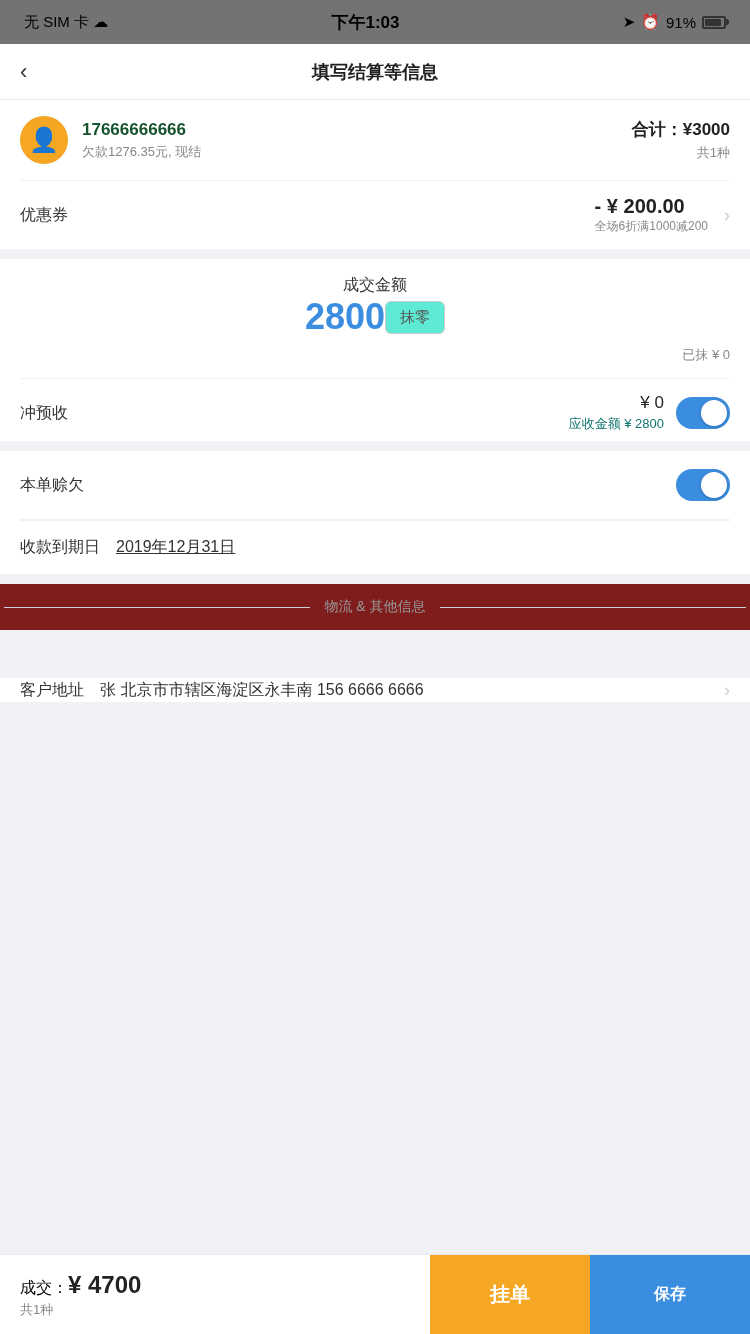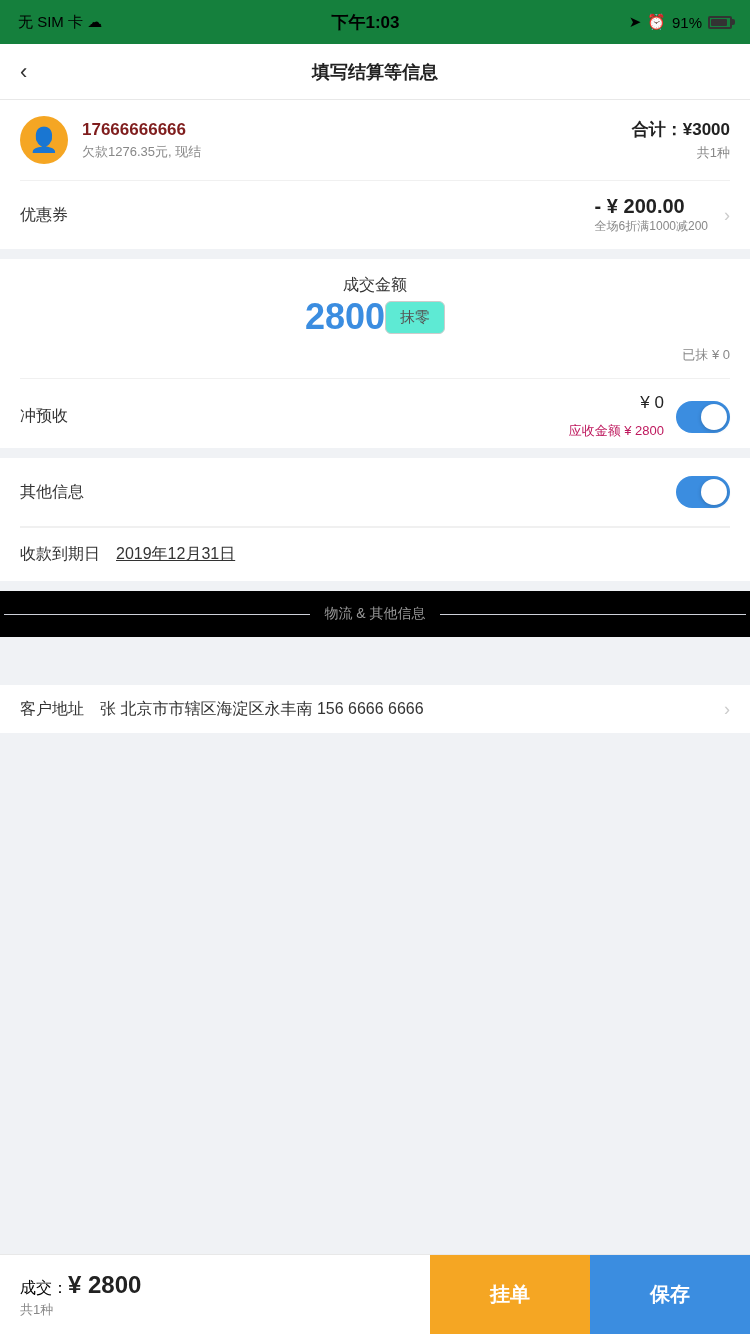--- a/index.html
+++ b/index.html
@@ -9,25 +9,25 @@
       background: #f0f2f5;
       width: 750px;
       min-height: 1334px;
       position: relative;
       overflow-x: hidden;
     }
 
     
     .status-bar {
       height: 44px;
-      background: #15803d;
+      background: #737373;
       display: flex;
       align-items: center;
       justify-content: space-between;
-      padding: 0 18px;
+      padding: 0 24px;
       font-size: 15px;
       font-weight: 500;
     }
     .status-left { display: flex; align-items: center; gap: 8px; }
     .status-center { font-size: 17px; font-weight: 600; }
     .status-right { display: flex; align-items: center; gap: 6px; font-size: 15px; }
 
     
     .nav-bar {
       height: 56px;
@@ -77,21 +77,21 @@
       flex-shrink: 0;
     }
     .avatar-icon {
       font-size: 24px;
       color: #fff;
     }
     .user-info { flex: 1; }
     .user-phone {
       font-size: 17px;
       font-weight: 600;
-      color: #7f1d1d;
+      color: #14532d;
     }
     .user-sub {
       font-size: 13px;
       color: #888;
       margin-top: 3px;
     }
     .user-total { text-align: right; }
     .total-amount {
       font-size: 17px;
       font-weight: 600;
@@ -189,22 +189,22 @@
       gap: 12px;
     }
     .prepay-amount-block { text-align: right; }
     .prepay-amount {
       font-size: 17px;
       font-weight: 500;
       color: #222;
     }
     .prepay-receivable {
       font-size: 13px;
-      color: #be185d;
-      margin-top: 9px;
+      color: #0f766e;
+      margin-top: 2px;
       text-align: center;
     }
 
     
     .toggle {
       width: 54px;
       height: 32px;
       border-radius: 16px;
       background: #3b8de0;
       position: relative;
@@ -247,21 +247,21 @@
     }
     .due-date {
       font-size: 16px;
       color: #333;
       margin-left: 16px;
       text-decoration: underline;
     }
 
     
     .divider-section {
-      background: #000000;
+      background: #7f1d1d;
       display: flex;
       align-items: center;
       justify-content: center;
       padding: 14px 4px;
       margin-bottom: 12px;
     }
     .divider-line {
       flex: 1;
       height: 1px;
       background: #cdd0d8;
@@ -269,21 +269,21 @@
     .divider-text {
       font-size: 14px;
       color: #999;
       margin: 0 14px;
     }
 
     
     .address-row {
       display: flex;
       align-items: flex-start;
-      padding: 12px 0;
+      padding: 0 0;
       margin-top: 48px;
     }
     .address-label {
       font-size: 16px;
       color: #333;
       flex-shrink: 0;
       margin-right: 16px;
       padding-top: 2px;
     }
     .address-value {
@@ -332,21 +332,21 @@
       color: #fff;
       cursor: pointer;
     }
     .bottom-btn-save {
       width: 160px;
       height: 80px;
       background: #3b8de0;
       display: flex;
       align-items: center;
       justify-content: center;
-      font-size: 20px;
+      font-size: 16px;
       font-weight: 600;
       color: #fff;
       cursor: pointer;
     }
     .battery-icon {
       display: inline-block;
       width: 24px;
       height: 13px;
       border: 2px solid #333;
       border-radius: 2px;
@@ -442,21 +442,21 @@
         <div class="prepay-amount">¥ 0</div>
         <div class="prepay-receivable">应收金额 ¥ 2800</div>
       </div>
       <div class="toggle"></div>
     </div>
   </div>
 </div>
 
 <div class="section">
   <div class="debt-row">
-    <div class="debt-label">其他信息</div>
+    <div class="debt-label">本单赊欠</div>
     <div class="toggle"></div>
   </div>
   <div class="row-divider"></div>
   <div class="due-row">
     <div class="due-label">收款到期日</div>
     <div class="due-date">2019年12月31日</div>
   </div>
 </div>
 
 <div class="divider-section">
@@ -471,19 +471,19 @@
     <div class="address-value">张 北京市市辖区海淀区永丰南 156 6666 6666</div>
     <span class="chevron-right" style="padding-top:2px;">›</span>
   </div>
 </div>
 
 <div class="gray-area"></div>
 
 <div class="bottom-bar">
   <div class="bottom-summary">
     <div>
-      <span>成交：</span><span style="font-size:24px;font-weight:700;color:#222;">¥ 2800</span>
+      <span>成交：</span><span style="font-size:24px;font-weight:700;color:#222;">¥ 4700</span>
     </div>
     <div class="bottom-count">共1种</div>
   </div>
   <div class="bottom-btn-hang">挂单</div>
   <div class="bottom-btn-save">保存</div>
 </div>
 
 </body></html>

